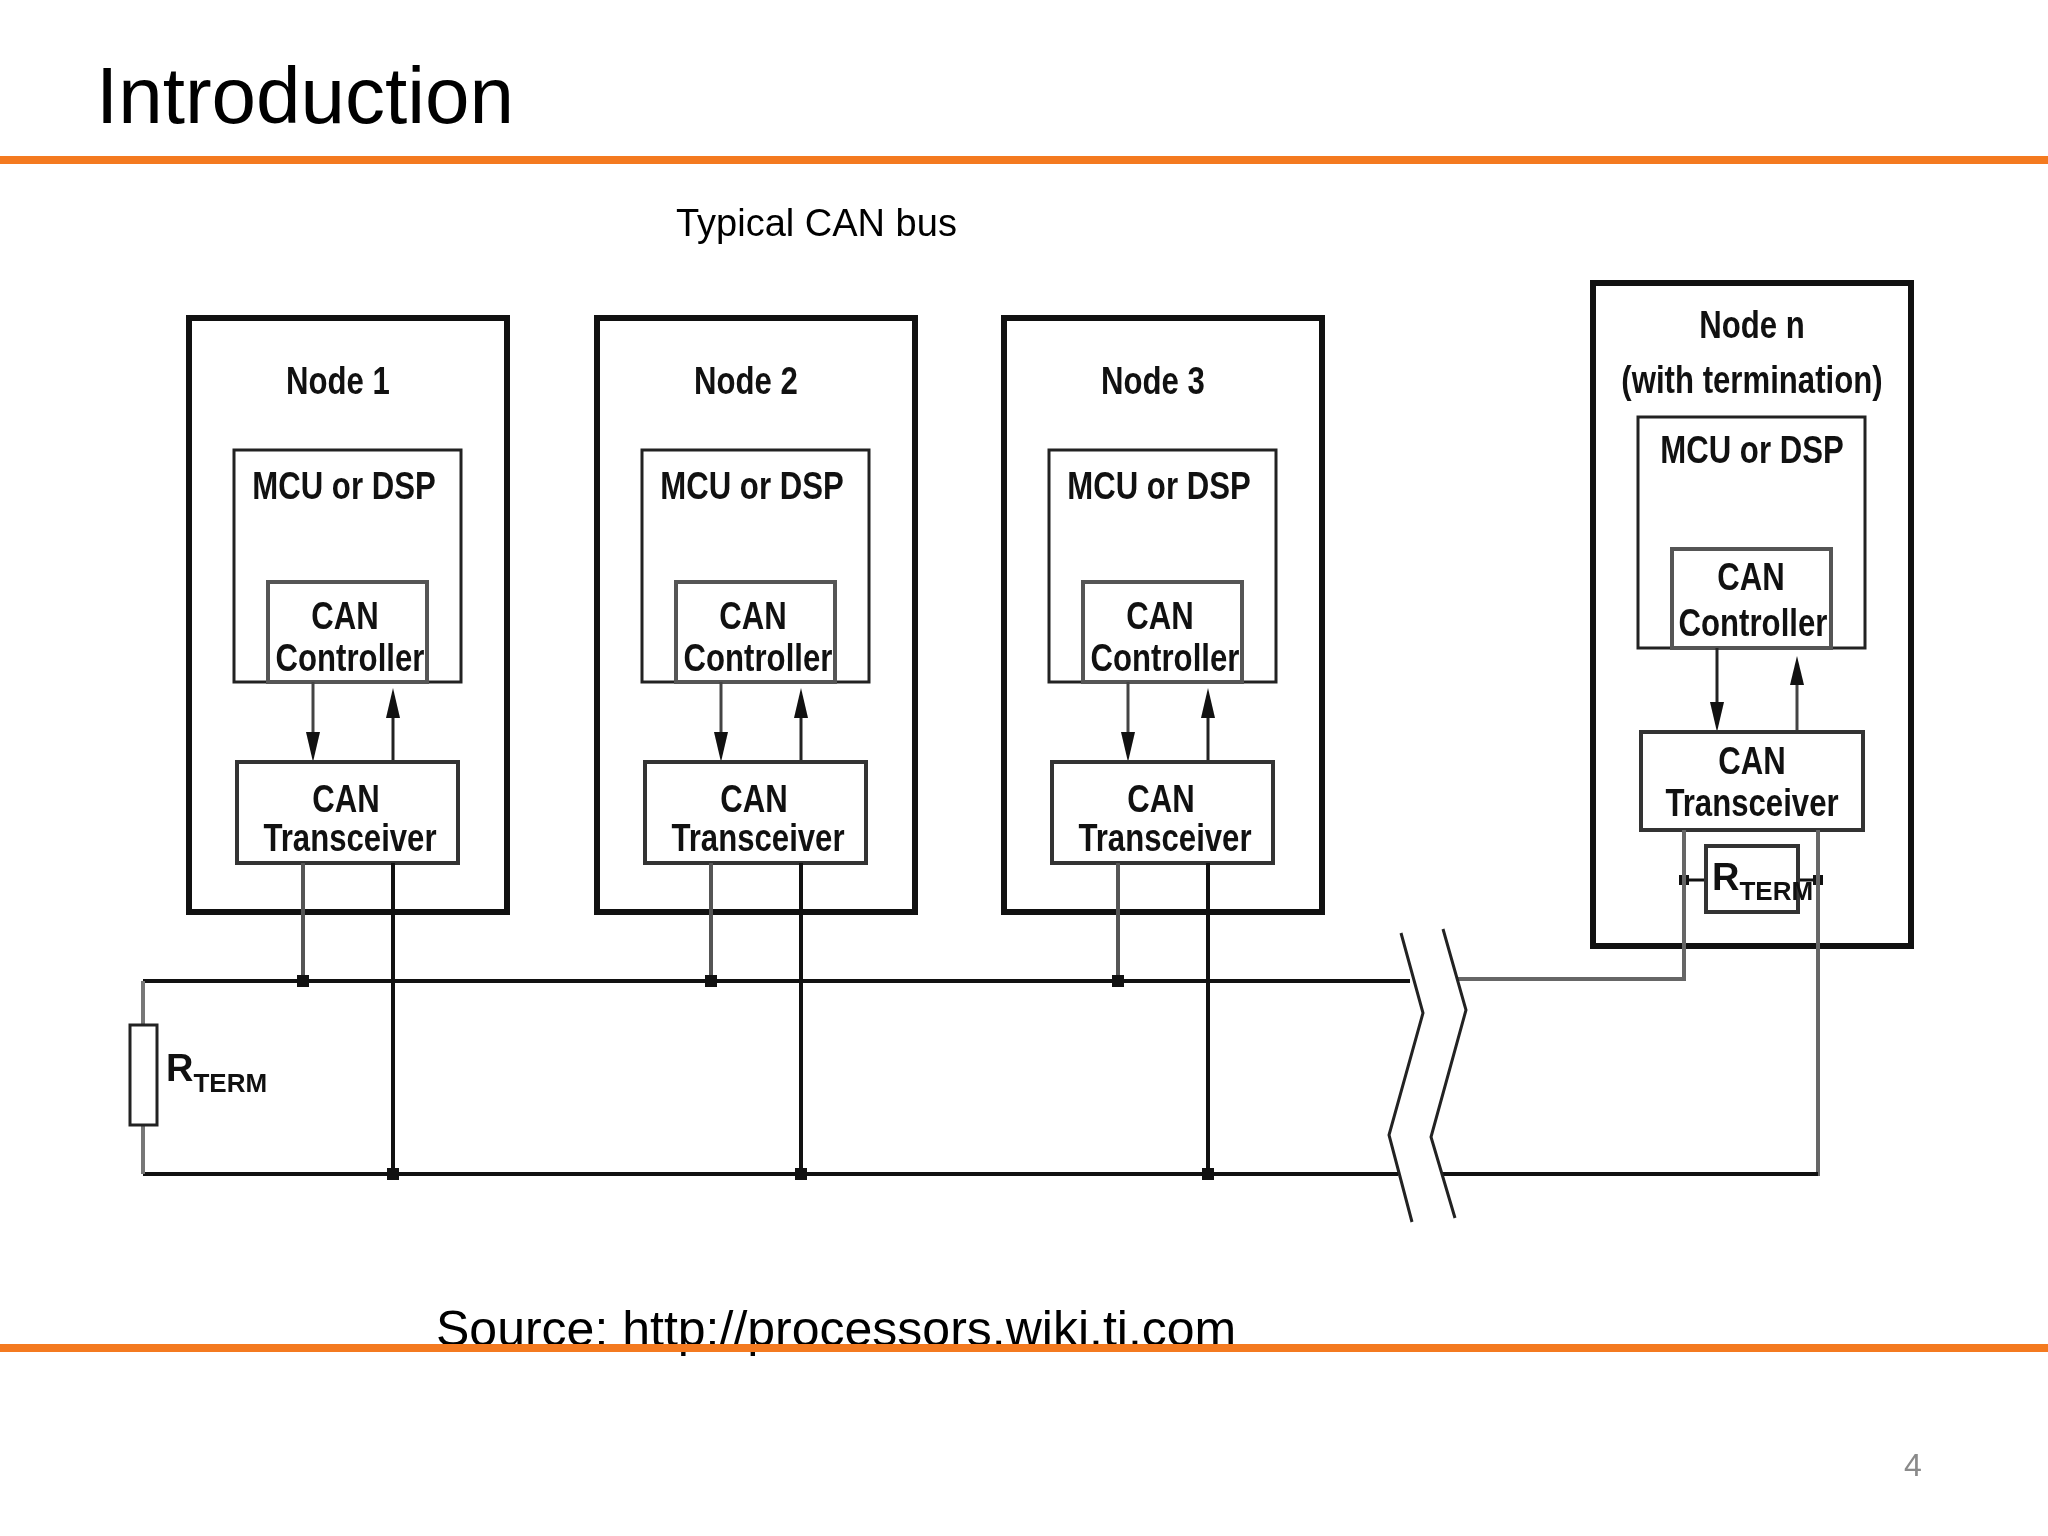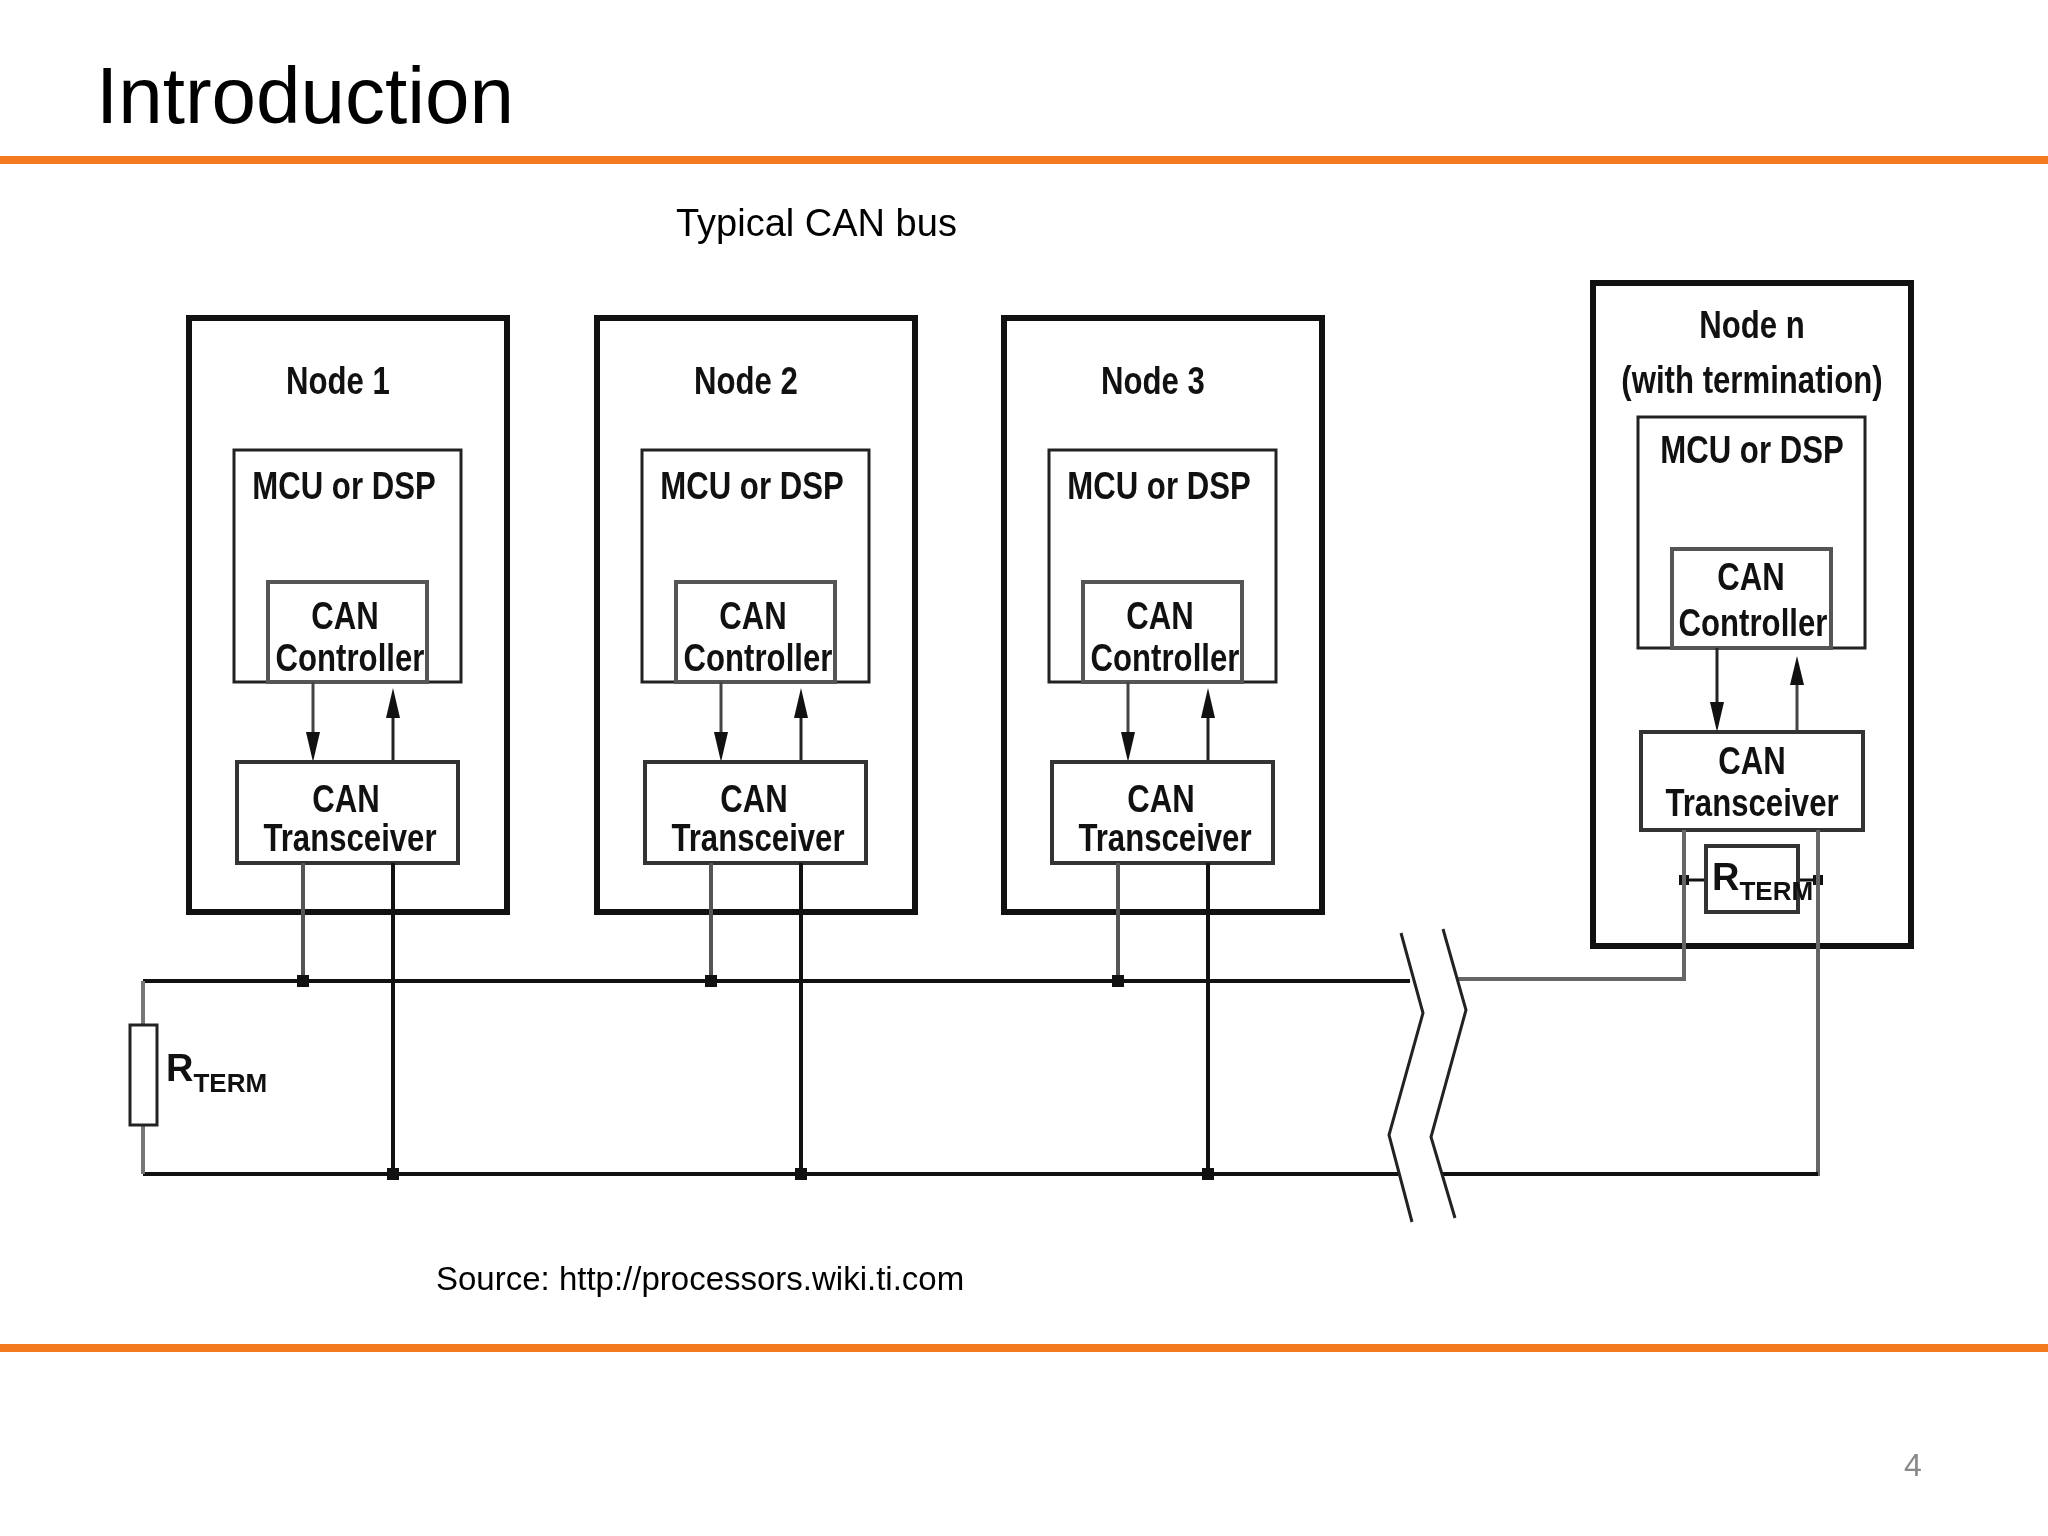--- a/index.html
+++ b/index.html
@@ -2,21 +2,21 @@
 <html><head>
 <meta charset="utf-8">
 <style>
   html, body { margin: 0; padding: 0; background: #ffffff; }
   body { width: 2048px; height: 1536px; position: relative; overflow: hidden; font-family: "Liberation Sans", sans-serif; color: #000; }
   .slide-title { position: absolute; left: 96px; top: 56px; font-size: 80px; line-height: 1; font-weight: normal; margin: 0; text-align: right; }
   .rule { position: absolute; left: 0; width: 2048px; height: 8px; background: #f47a20; }
   .rule.top { top: 156px; }
   .rule.bottom { top: 1344px; }
   .caption { position: absolute; left: 676px; top: 204px; font-size: 38px; line-height: 1; }
-  .source { position: absolute; left: 436px; top: 1262px; font-size: 33px; line-height: 1; }
+  .source { position: absolute; left: 436px; top: 1304px; font-size: 50px; line-height: 1; }
   .page-num { position: absolute; left: 1904px; top: 1449px; font-size: 32px; color: #8a8a8a; line-height: 1; }
   svg#diagram { position: absolute; left: 0; top: 0; }
   svg text { font-family: "Liberation Sans", sans-serif; font-weight: bold; fill: #111; }
 </style>
 </head>
 <body>
 
 <h1 class="slide-title">Introduction</h1>
 <div class="rule top"></div>
 <div class="caption">Typical CAN bus</div>

